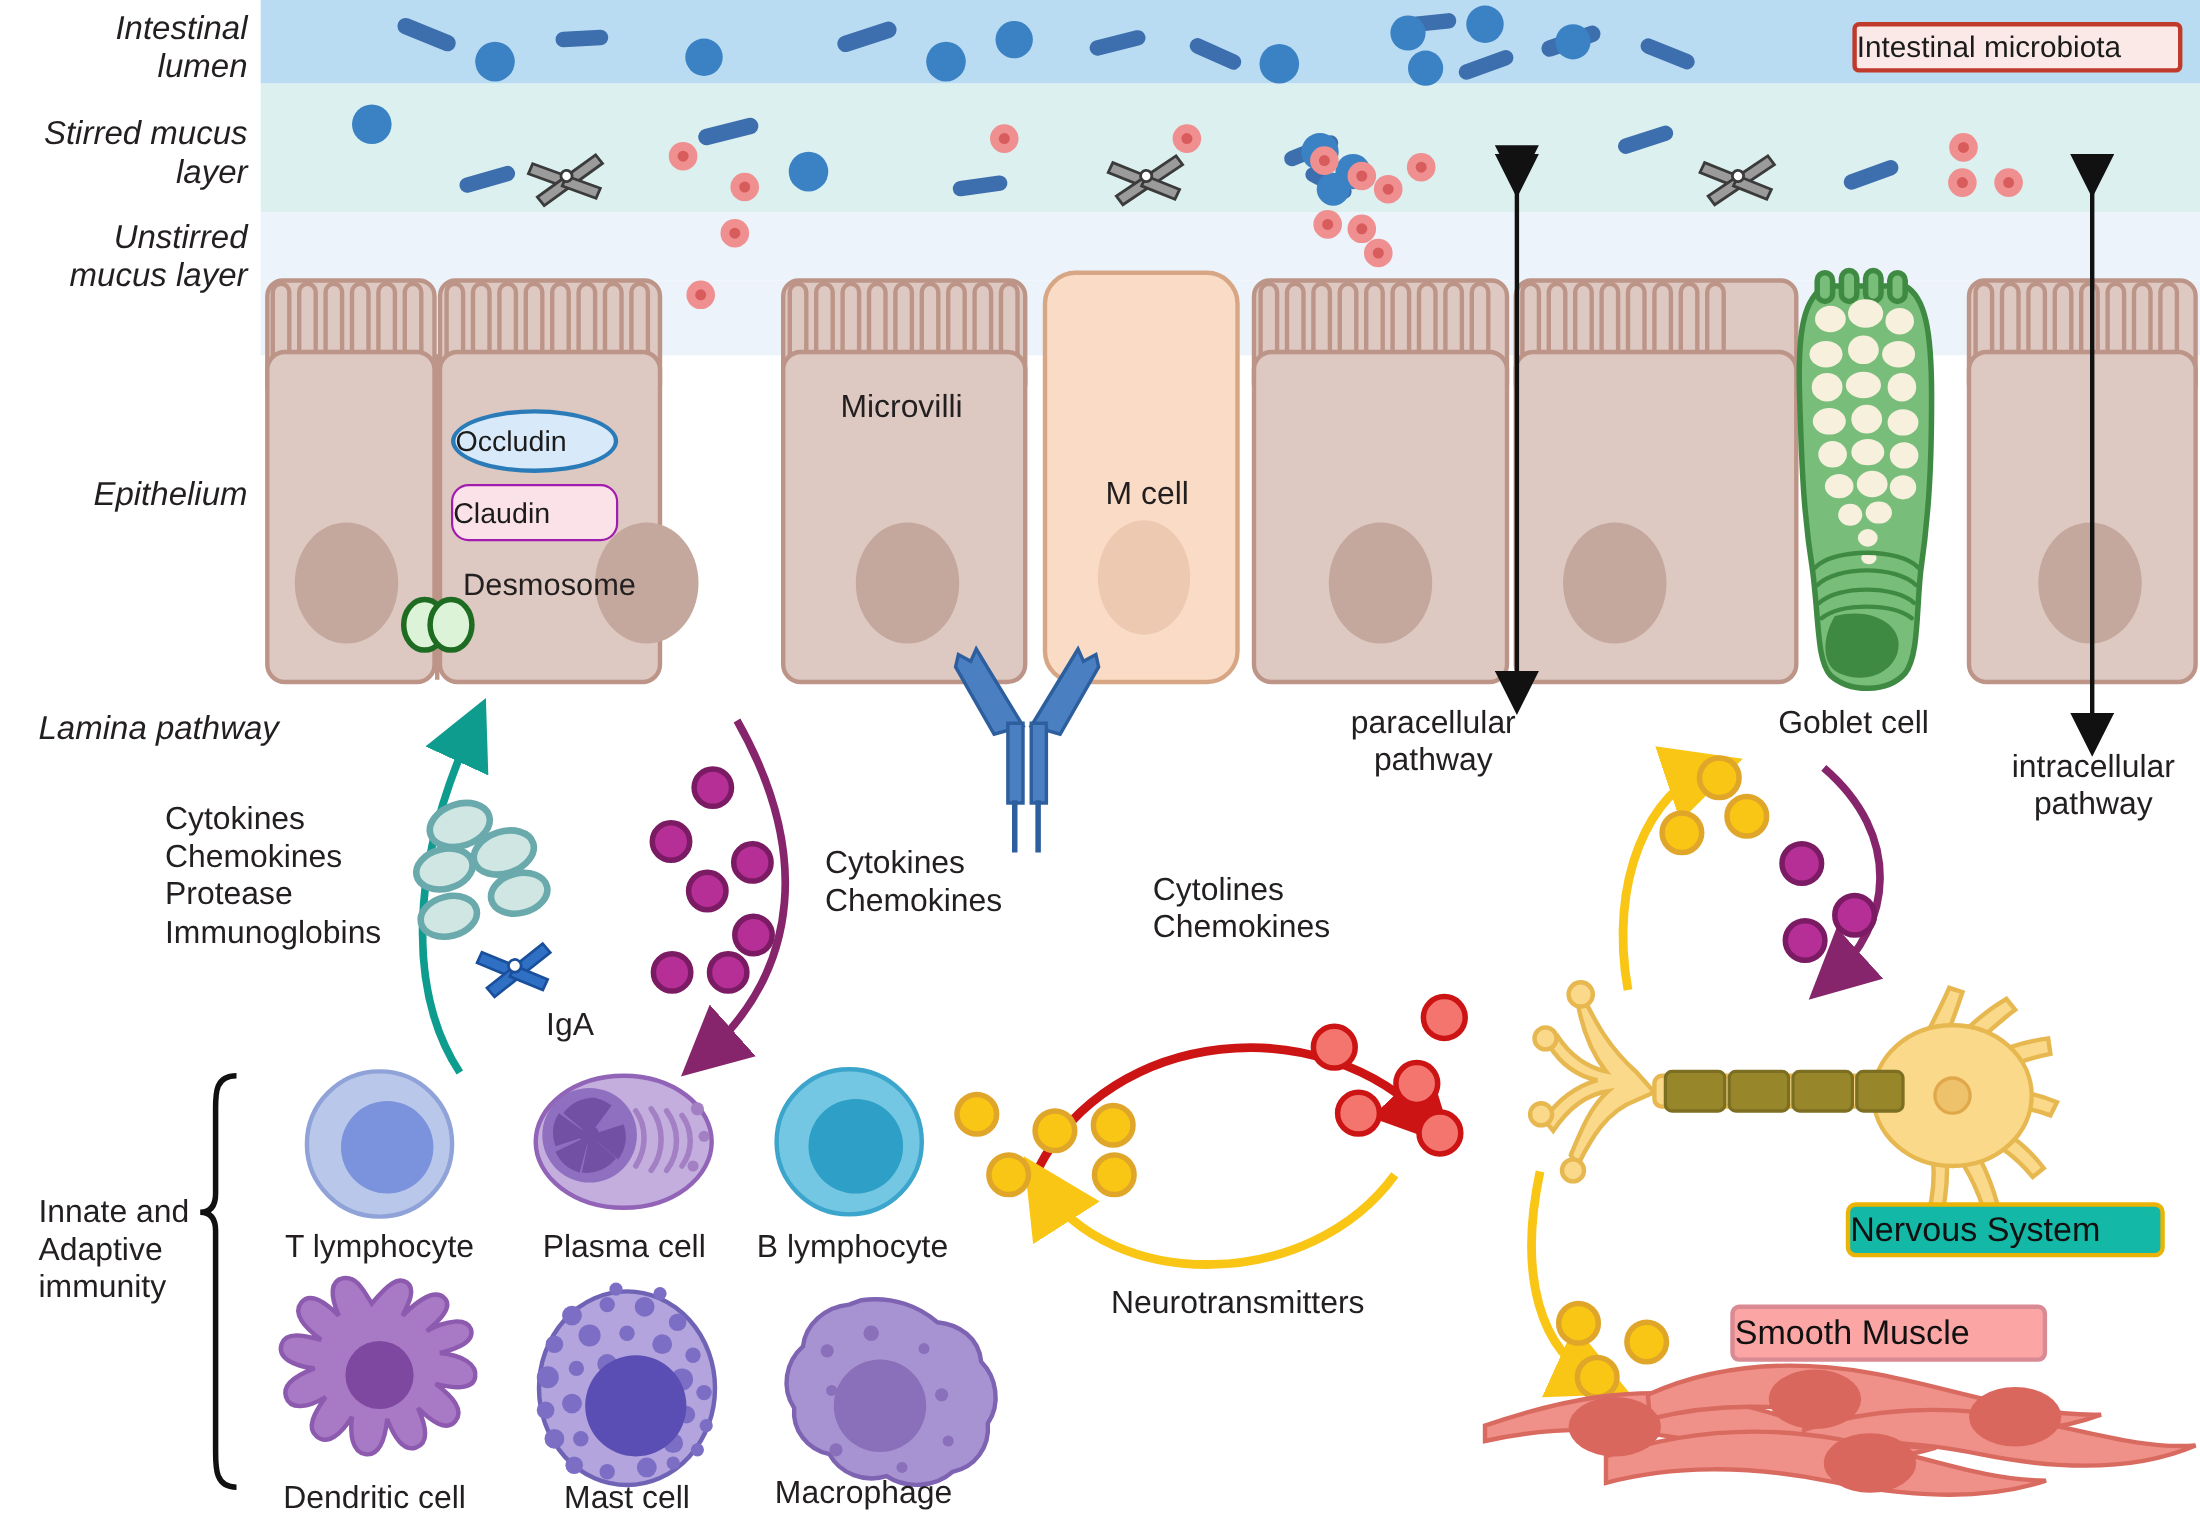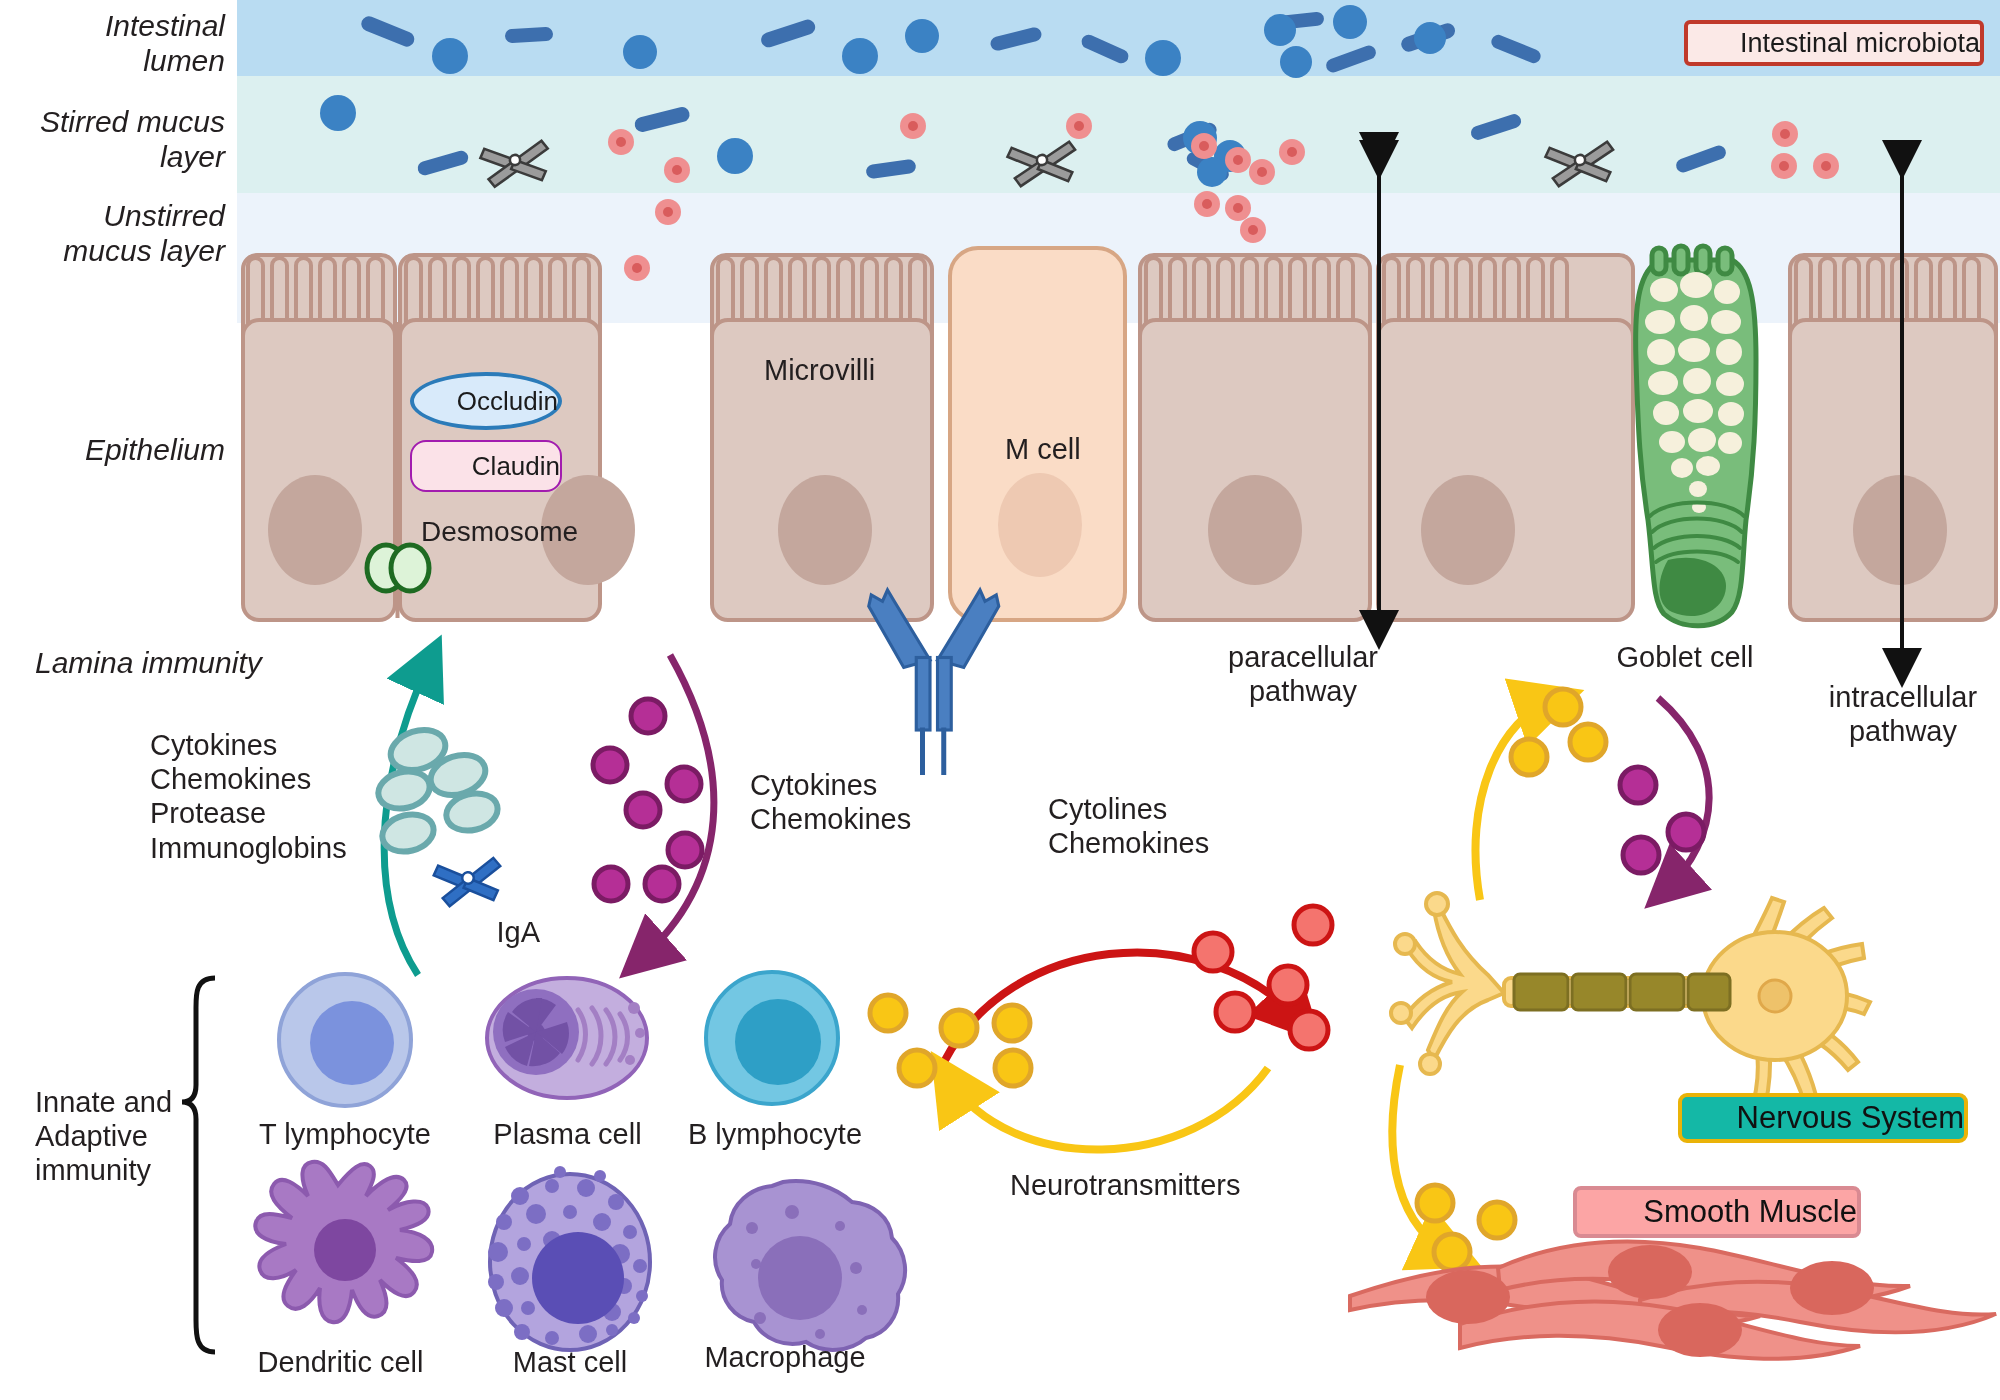--- a/index.html
+++ b/index.html
@@ -4,21 +4,21 @@
 <style>
   html,body{margin:0;padding:0;background:#ffffff;}
   body{width:2000px;height:1400px;position:relative;overflow:hidden;
        font-family:"Liberation Sans","DejaVu Sans",sans-serif;color:#231f20;}
   .stage{position:absolute;left:0;top:0;width:2000px;height:1400px;}
   svg.full{position:absolute;left:0;top:0;width:2000px;height:1400px;}
   .lbl{position:absolute;white-space:pre;line-height:1.18;}
   .italic{font-style:italic;}
   .right{text-align:right;}
   .center{text-align:center;}
-  .chip{position:absolute;display:flex;align-items:center;justify-content:flex-end;
+  .chip{position:absolute;display:flex;align-items:center;justify-content:flex-start;
         box-sizing:border-box;white-space:nowrap;}
 </style>
 </head>
 <body>
 
 <div class="stage">
 
 <svg class="full" viewBox="0 0 2000 1400">
   <defs>
     <marker id="ahTeal" markerWidth="9" markerHeight="9" refX="5" refY="4.5" orient="auto">
@@ -566,21 +566,21 @@
            C190,1102 196,1106 196,1119 L196,1320 C196,1335 196,1352 215,1352" fill="none" stroke="#111111" stroke-width="5"></path>
 </svg>
 
 <div class="lbl italic right" style="left:10px;top:8px;width:215px;font-size:30px;">Intestinal
 lumen</div>
 <div class="lbl italic right" style="left:0px;top:104px;width:225px;font-size:30px;">Stirred mucus
 layer</div>
 <div class="lbl italic right" style="left:0px;top:198px;width:225px;font-size:30px;">Unstirred
 mucus layer</div>
 <div class="lbl italic right" style="left:0px;top:432px;width:225px;font-size:30px;">Epithelium</div>
-<div class="lbl italic" style="left:35px;top:645px;font-size:30px;">Lamina immunity</div>
+<div class="lbl italic" style="left:35px;top:645px;font-size:30px;">Lamina pathway</div>
 
 <div class="chip" style="left:1684px;top:20px;width:300px;height:46px;background:#fbe9e7;border:4px solid #c0392b;border-radius:6px;font-size:27px;color:#1b1b1b;">
   <span>Intestinal microbiota</span>
 </div>
 <div class="chip" style="left:1678px;top:1093px;width:290px;height:50px;background:#14b8a6;border:4px solid #eab308;border-radius:9px;font-size:31px;color:#111111;">
   <span>Nervous System</span>
 </div>
 <div class="chip" style="left:1573px;top:1186px;width:288px;height:52px;background:#fca5a5;border:4px solid #d98a92;border-radius:8px;font-size:31px;color:#111111;">
   <span>Smooth Muscle</span>
 </div>

